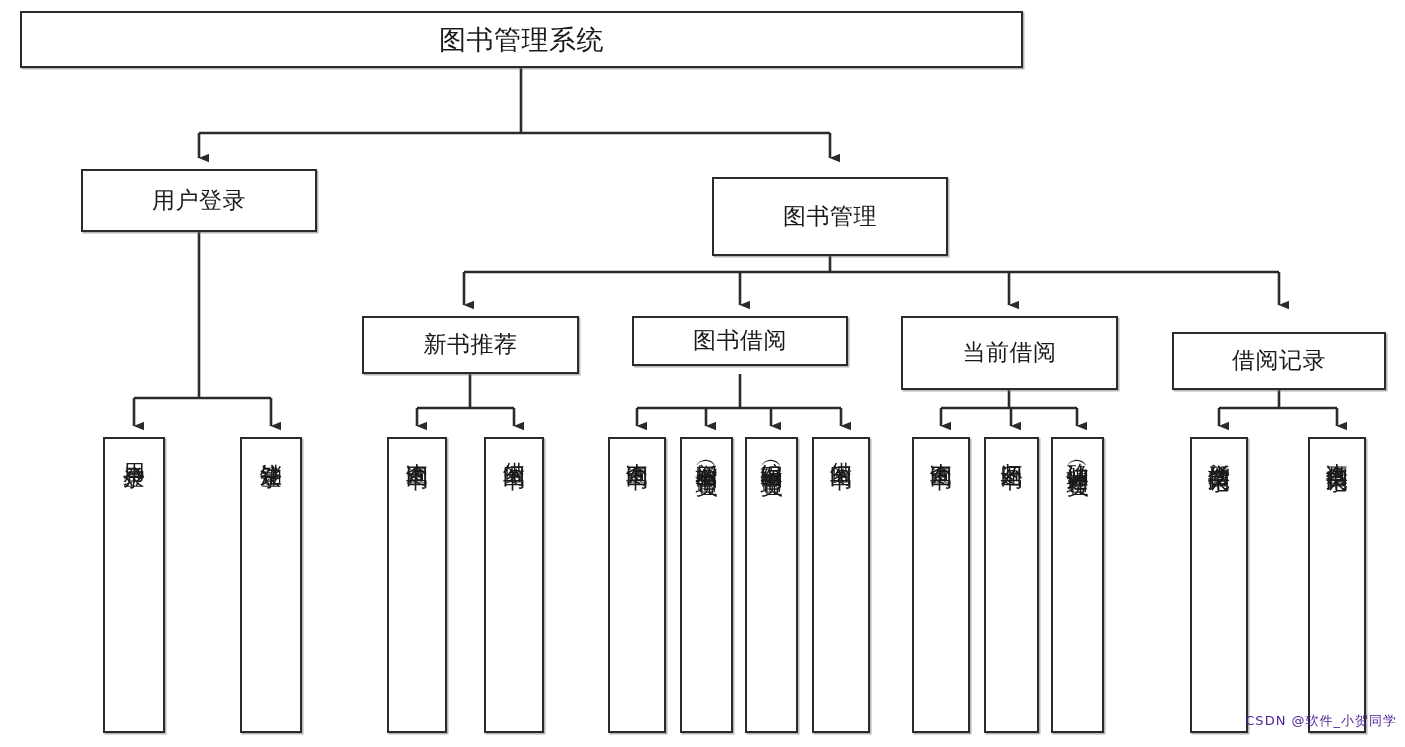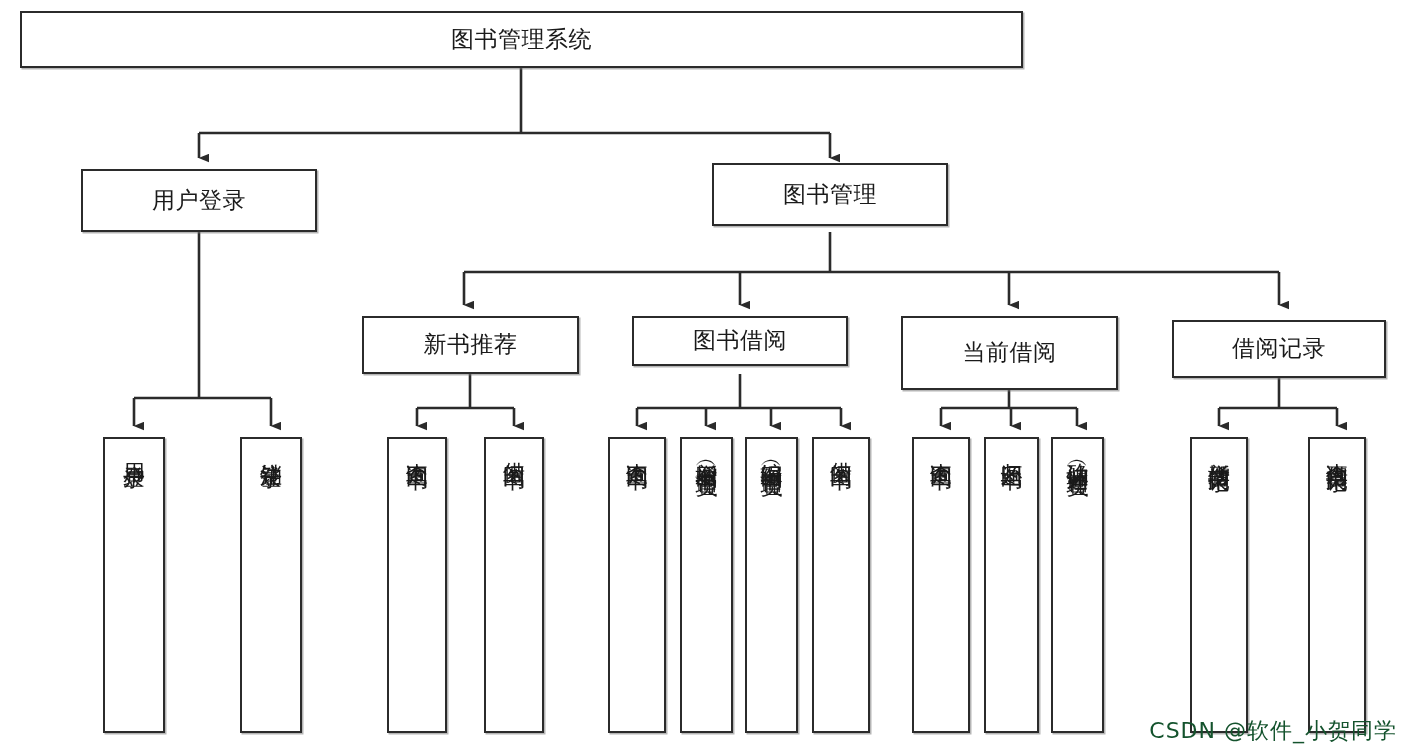--- a/index.html
+++ b/index.html
@@ -42,41 +42,41 @@
     text-align: center;
     letter-spacing: 0.5px;
     white-space: pre;
   }
   .node.horizontal .node-label {
     writing-mode: horizontal-tb;
     font-size: 23px;
     line-height: 1.1;
   }
   .node.root .node-label {
-    font-size: 23px;
+    font-size: 27px;
   }
   .node.vertical {
     align-items: flex-start;
     justify-content: center;
     padding-top: 6px;
   }
   .node.vertical .node-label {
     writing-mode: vertical-rl;
     text-orientation: upright;
     font-size: 22px;
     line-height: 1.18;
     letter-spacing: 2px;
     white-space: nowrap;
   }
   #watermark {
     position: absolute;
     right: 8px;
-    bottom: 1px;
-    font-size: 22px;
-    color: #14532d;
+    bottom: 17px;
+    font-size: 13px;
+    color: #4c1d95;
     letter-spacing: 1px;
     white-space: nowrap;
     user-select: none;
   }
 </style>
 </head>
 <body>
 
 <div id="diagram-canvas">
 
@@ -123,33 +123,33 @@
       </g>
   </svg>
 
   <div id="nodes-layer">
       <div class="node horizontal root" style="left: 20px; top: 11px; width: 1003px; height: 57px;">
         <span class="node-label">图书管理系统</span>
       </div>
       <div class="node horizontal" style="left: 81px; top: 169px; width: 236px; height: 63px;">
         <span class="node-label">用户登录</span>
       </div>
-      <div class="node horizontal" style="left: 712px; top: 163px; width: 236px; height: 63px;">
+      <div class="node horizontal" style="left: 712px; top: 177px; width: 236px; height: 79px;">
         <span class="node-label">图书管理</span>
       </div>
       <div class="node horizontal" style="left: 362px; top: 316px; width: 217px; height: 58px;">
         <span class="node-label">新书推荐</span>
       </div>
       <div class="node horizontal" style="left: 632px; top: 316px; width: 216px; height: 50px;">
         <span class="node-label">图书借阅</span>
       </div>
       <div class="node horizontal" style="left: 901px; top: 316px; width: 217px; height: 74px;">
         <span class="node-label">当前借阅</span>
       </div>
-      <div class="node horizontal" style="left: 1172px; top: 320px; width: 214px; height: 58px;">
+      <div class="node horizontal" style="left: 1172px; top: 332px; width: 214px; height: 58px;">
         <span class="node-label">借阅记录</span>
       </div>
       <div class="node vertical" style="left: 103px; top: 437px; width: 62px; height: 296px;">
         <span class="node-label">用户登录</span>
       </div>
       <div class="node vertical" style="left: 240px; top: 437px; width: 62px; height: 296px;">
         <span class="node-label">注销登录</span>
       </div>
       <div class="node vertical" style="left: 387px; top: 437px; width: 60px; height: 296px;">
         <span class="node-label">查询图书</span>

